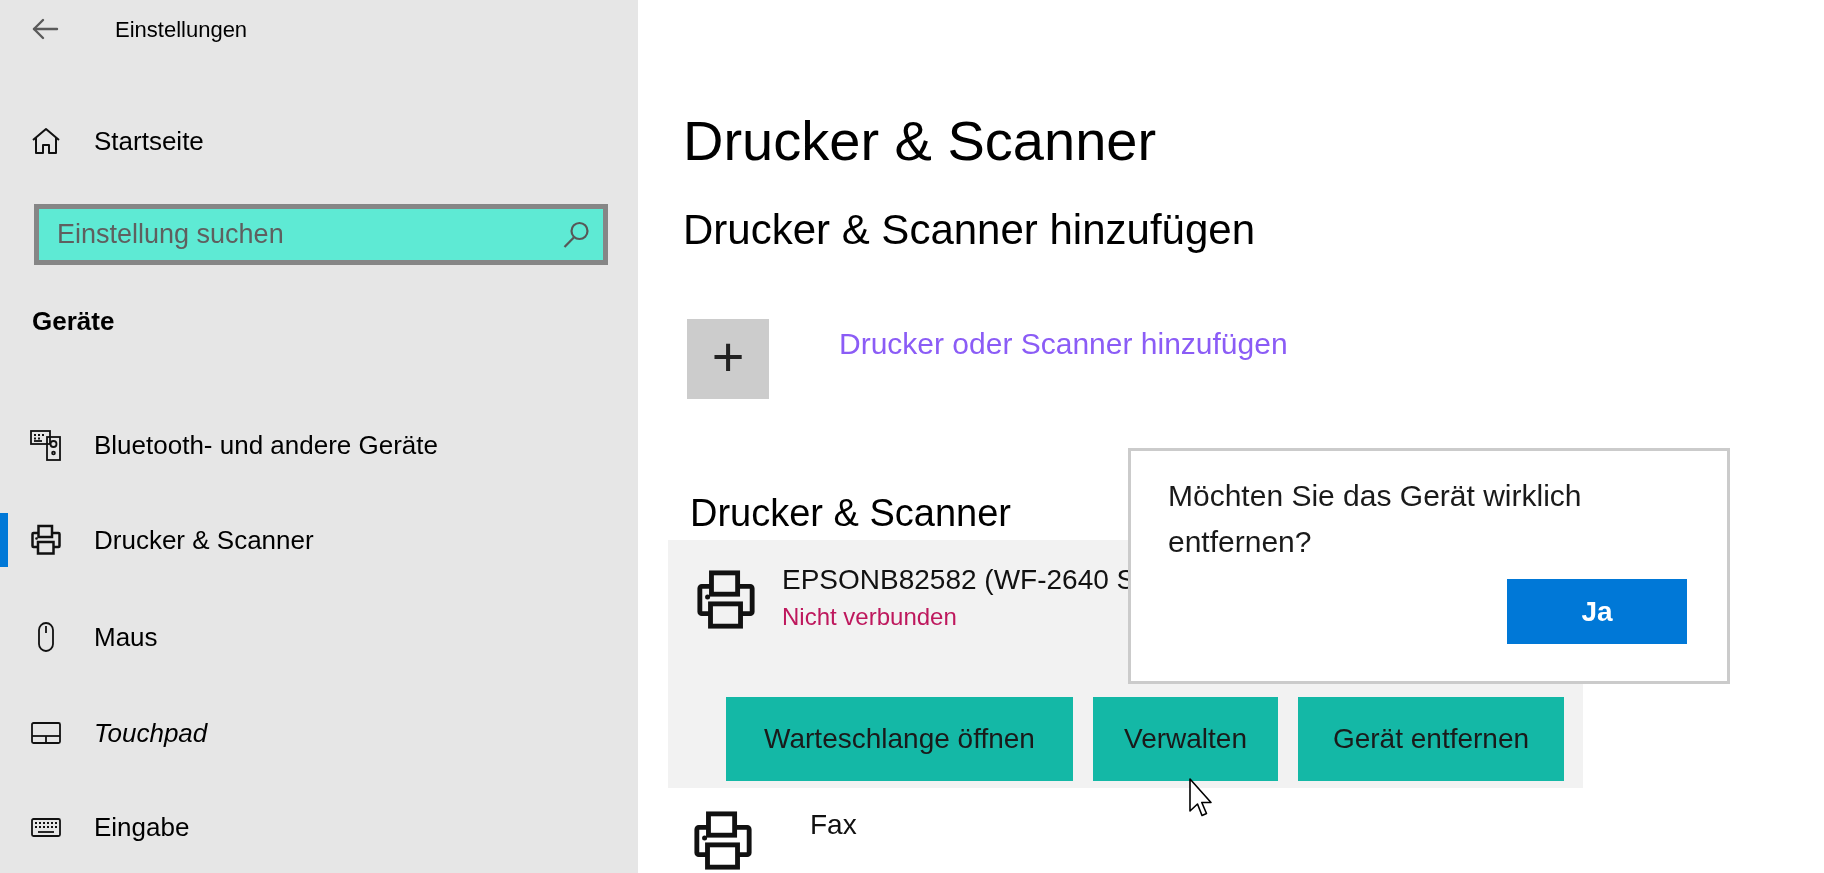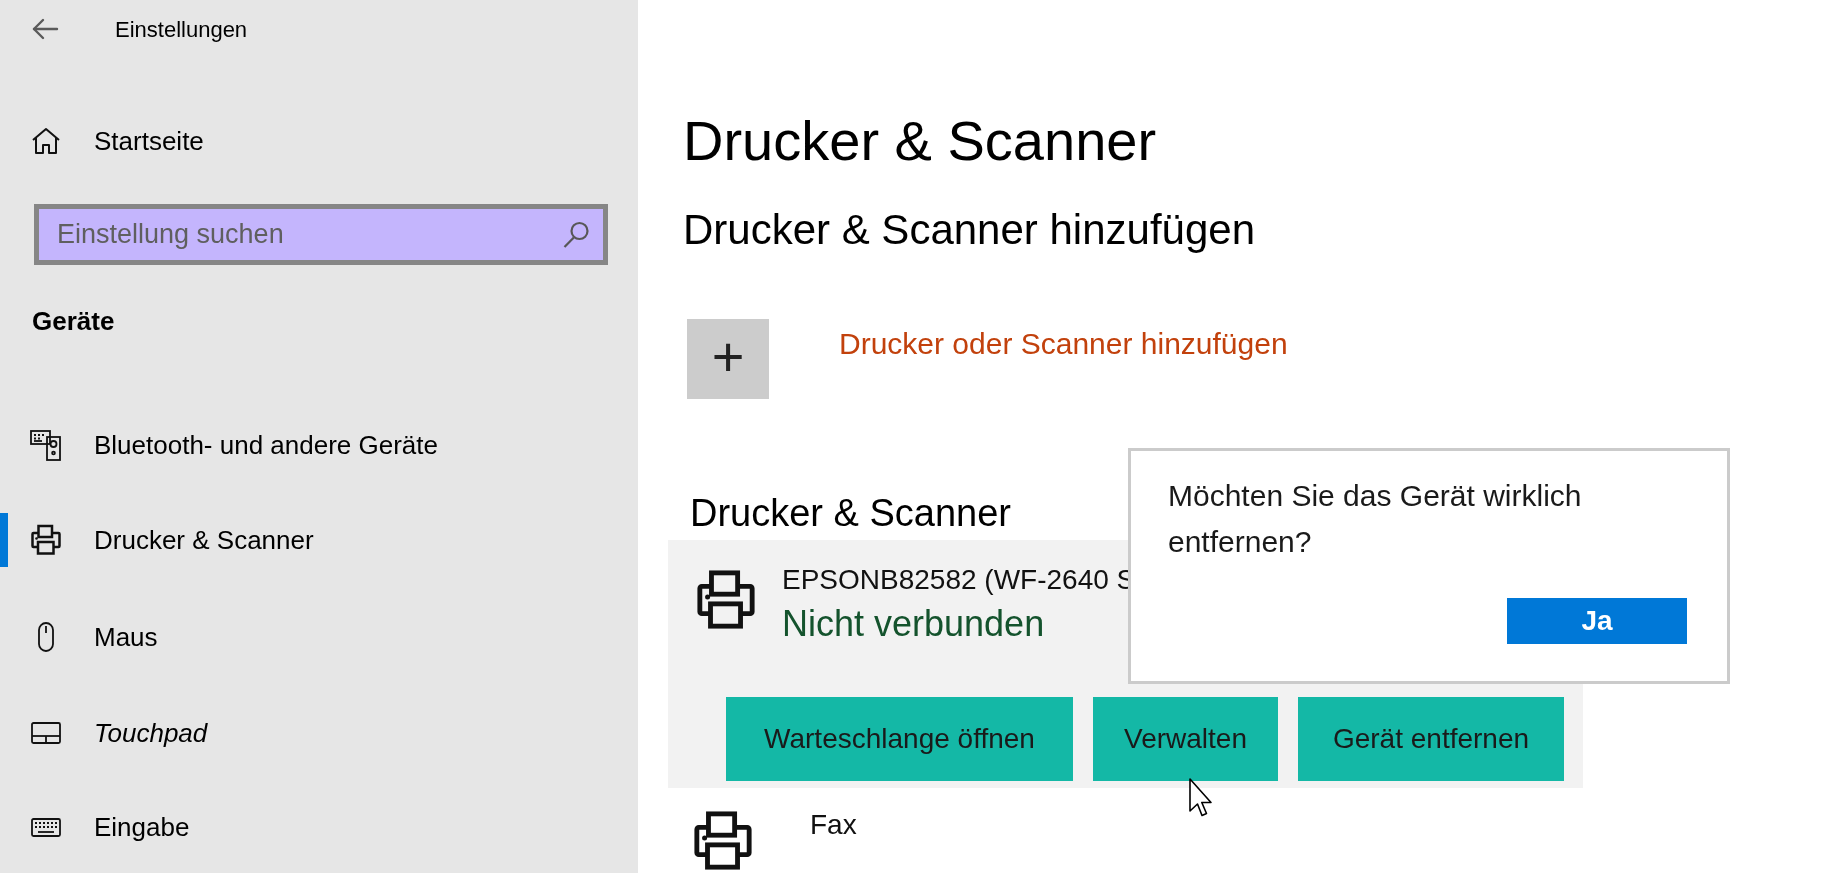--- a/index.html
+++ b/index.html
@@ -10,59 +10,59 @@
   .titlebar{position:absolute;left:0;top:8px;width:100%;height:44px;padding-left:17px;}
   .back{position:absolute;left:30px;top:8px;width:30px;height:26px;cursor:pointer;}
   .apptitle{position:absolute;left:115px;top:9px;font-size:22px;color:#000;}
   .navrow{position:absolute;left:0;width:638px;height:62px;cursor:pointer;}
   .navrow .ico{position:absolute;left:30px;top:50%;transform:translateY(-50%);width:32px;height:32px;}
   .navrow .lbl{position:absolute;left:88px;top:50%;transform:translateY(-50%);
                font-size:26px;color:#000;white-space:nowrap;margin-left:6px;}
   .navrow.home{top:110px;}
   .selbar{position:absolute;left:0;top:4px;width:8px;height:54px;background:#0078d7;display:none;}
   .navrow.selected .selbar{display:block;}
-  .searchbox{position:absolute;left:34px;top:204px;width:574px;height:61px;background:#c4b5fd;
+  .searchbox{position:absolute;left:34px;top:204px;width:574px;height:61px;background:#5eead4;
              border:5px solid #868686;box-sizing:border-box;}
   .searchbox input{position:absolute;left:0;top:0;width:100%;height:100%;border:none;outline:none;
              background:transparent;font-family:"Liberation Sans",sans-serif;font-size:27px;
              color:#333;padding:0 50px 0 18px;box-sizing:border-box;}
   .searchbox input::placeholder{color:#5f5f5f;opacity:1;}
   .searchico{position:absolute;right:12px;top:50%;transform:translateY(-50%);width:30px;height:30px;cursor:pointer;}
   .sectionhead{position:absolute;left:32px;top:306px;font-size:26px;font-weight:700;color:#000;}
   .nav-bluetooth{top:414px;} .nav-printers{top:509px;} .nav-mouse{top:606px;}
   .nav-touchpad{top:702px;font-style:italic;} .nav-input{top:796px;}
   
   .main{position:absolute;left:638px;top:0;right:0;bottom:0;background:#fff;}
   .h1{position:absolute;left:45px;top:108px;font-size:56px;font-weight:300;color:#000;white-space:nowrap;}
   .h2{position:absolute;font-weight:300;color:#000;white-space:nowrap;}
   .addhead{left:45px;top:206px;font-size:42px;}
   .devhead{left:52px;top:492px;font-size:38px;}
   .addrow{position:absolute;left:49px;top:319px;height:80px;cursor:pointer;}
   .plustile{position:absolute;left:0;top:0;width:82px;height:80px;background:#cccccc;
             display:flex;align-items:center;justify-content:center;}
   .plustile span{font-size:56px;font-weight:200;color:#222;line-height:1;margin-top:-4px;}
-  .addlbl{position:absolute;left:152px;top:8px;font-size:30px;color:#c2410c;white-space:nowrap;}
+  .addlbl{position:absolute;left:152px;top:8px;font-size:30px;color:#8b5cf6;white-space:nowrap;}
   .deviceblock{position:absolute;left:30px;top:540px;width:915px;height:248px;background:#f2f2f2;}
   .devicon{position:absolute;left:27px;top:28px;width:62px;height:64px;}
   .devname{position:absolute;left:114px;top:24px;font-size:28px;color:#111;white-space:nowrap;}
-  .devstatus{position:absolute;left:114px;top:63px;font-size:36px;color:#14532d;white-space:nowrap;}
+  .devstatus{position:absolute;left:114px;top:63px;font-size:24px;color:#be185d;white-space:nowrap;}
   .devbtn{position:absolute;top:157px;height:84px;background:#14b8a6;border:none;cursor:pointer;
           font-family:"Liberation Sans",sans-serif;font-size:28px;color:#1a1a1a;
           display:flex;align-items:center;justify-content:center;}
   .btn-queue{left:58px;width:347px;}
   .btn-manage{left:425px;width:185px;}
   .btn-remove{left:630px;width:266px;text-align:center;}
   .faxrow{position:absolute;left:30px;top:805px;height:68px;width:915px;cursor:pointer;}
   .faxrow .devicon{left:24px;top:4px;}
   .faxname{position:absolute;left:142px;top:4px;font-size:28px;color:#111;}
   
   .dialog{position:absolute;left:1128px;top:448px;width:602px;height:236px;background:#fff;
           border:3px solid #cbcbcb;box-sizing:border-box;z-index:10;}
   .dlgtext{position:absolute;left:37px;top:22px;width:470px;font-size:30px;line-height:46px;color:#1a1a1a;}
-  .ja{position:absolute;right:40px;bottom:37px;width:180px;height:46px;background:#0078d7;border:none;
+  .ja{position:absolute;right:40px;bottom:37px;width:180px;height:65px;background:#0078d7;border:none;
       color:#fff;font-family:"Liberation Sans",sans-serif;font-size:28px;font-weight:600;cursor:pointer;}
   
   .cursor{position:absolute;left:1188px;top:778px;z-index:20;pointer-events:none;}
   svg{display:block;}
 </style>
 </head>
 <body>
 
 <div class="screen">
 

